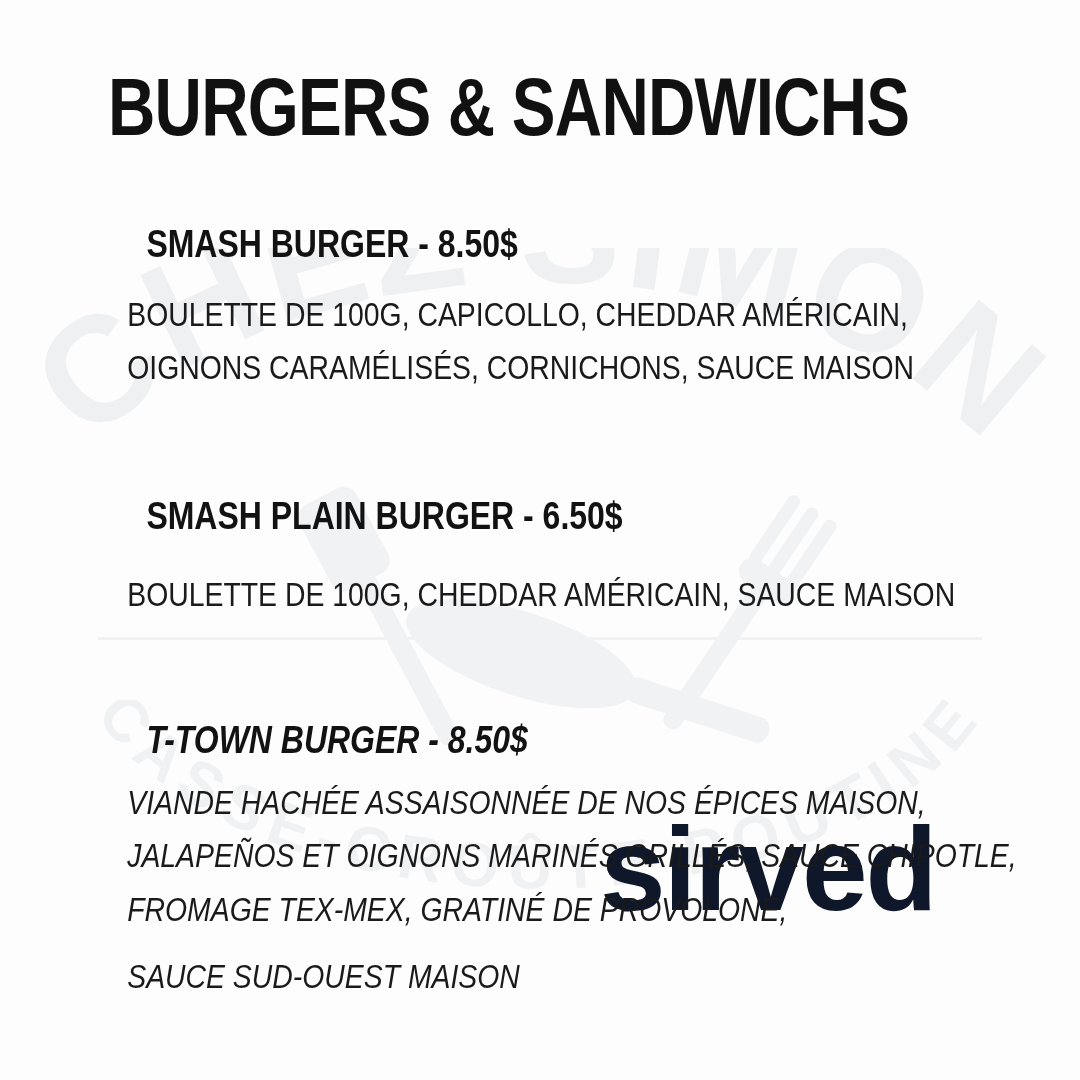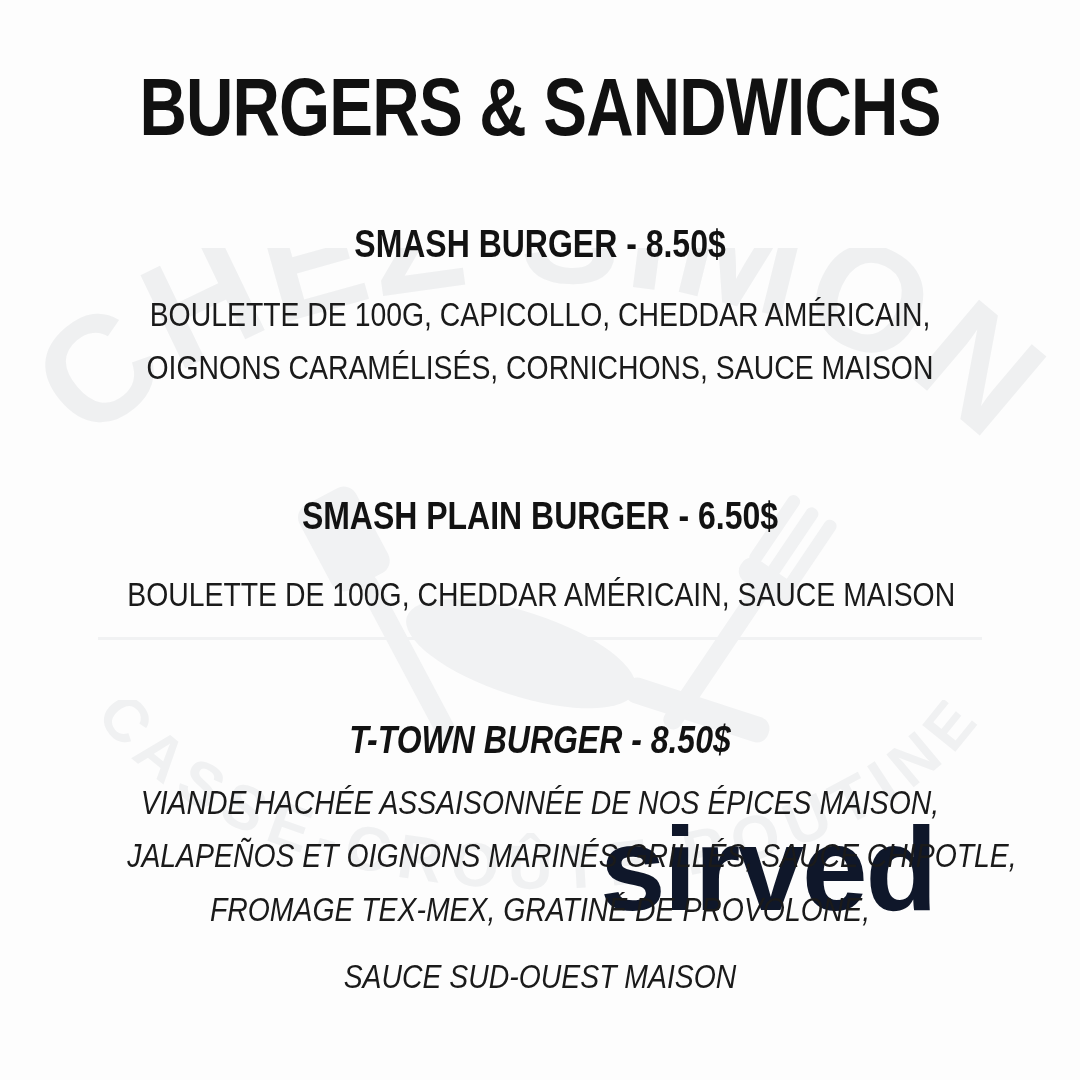--- a/index.html
+++ b/index.html
@@ -95,21 +95,20 @@
     letter-spacing: -2px;
     line-height: 1;
     transform: translateY(-70px);
   }
 
   
   .content {
     position: relative;
     z-index: 2;
     width: 1080px;
-    text-align: center;
   }
 
   .menu-title {
     margin: 0;
     padding-top: 66px;
     font-family: "Liberation Sans", sans-serif;
     font-weight: bold;
     font-size: 82px;
     line-height: 1.0;
     letter-spacing: -1px;

